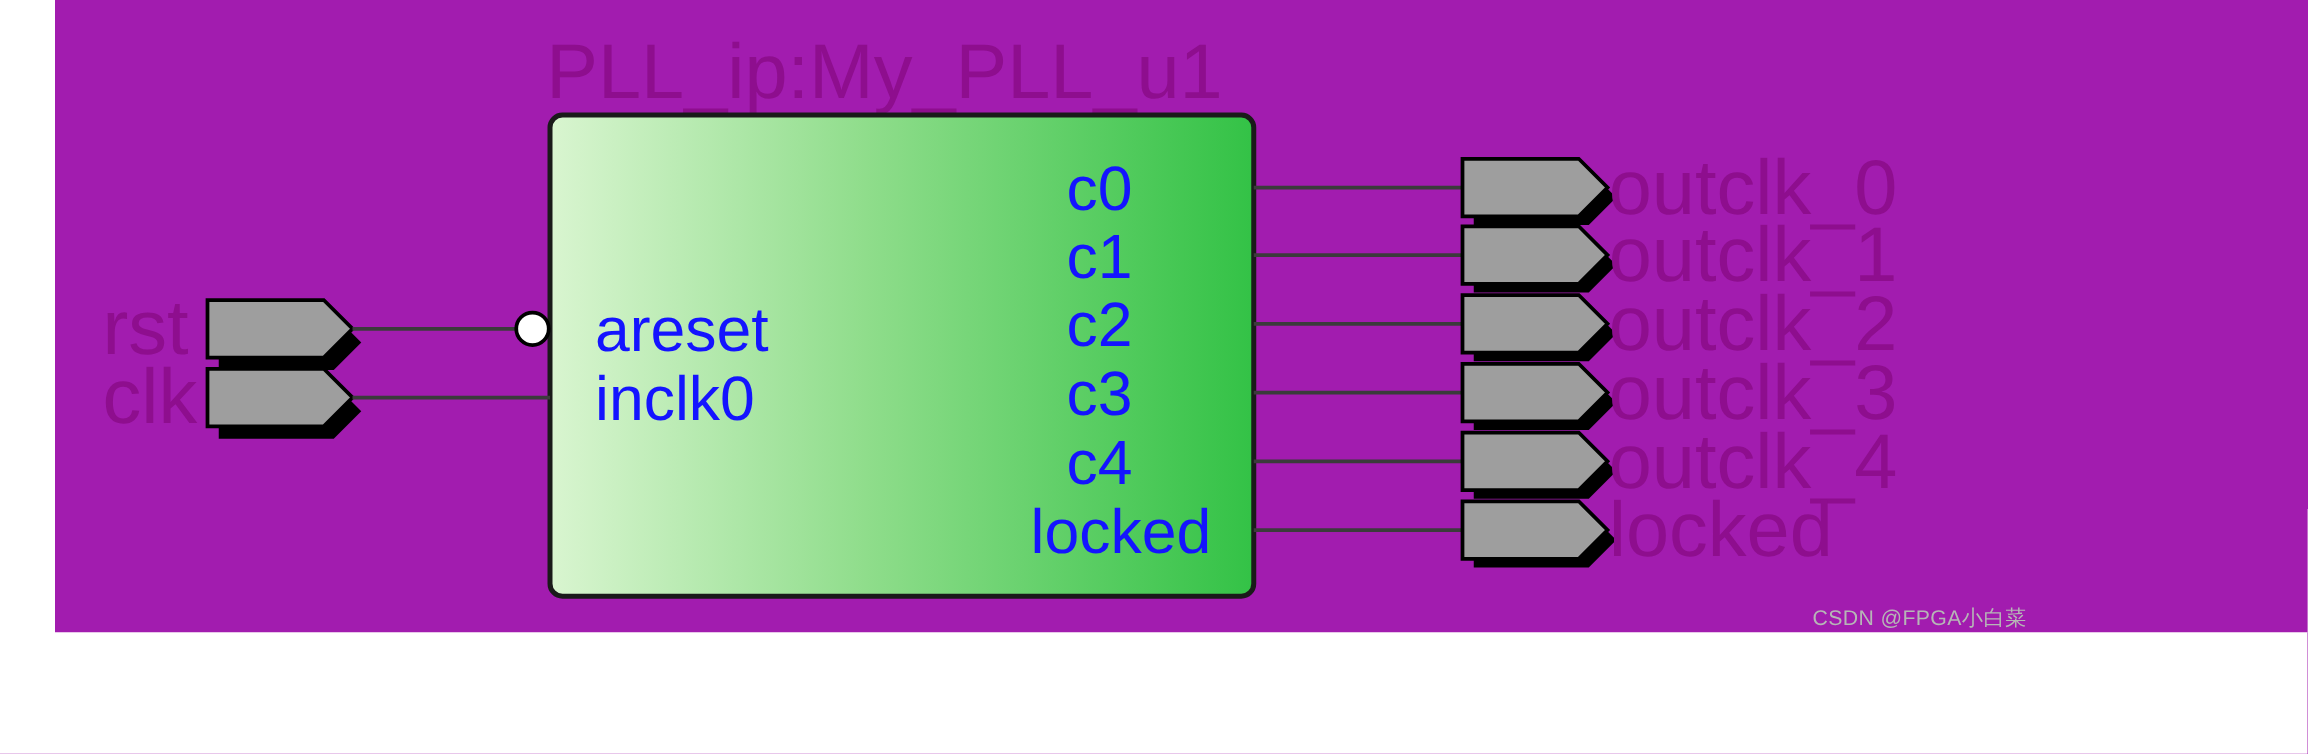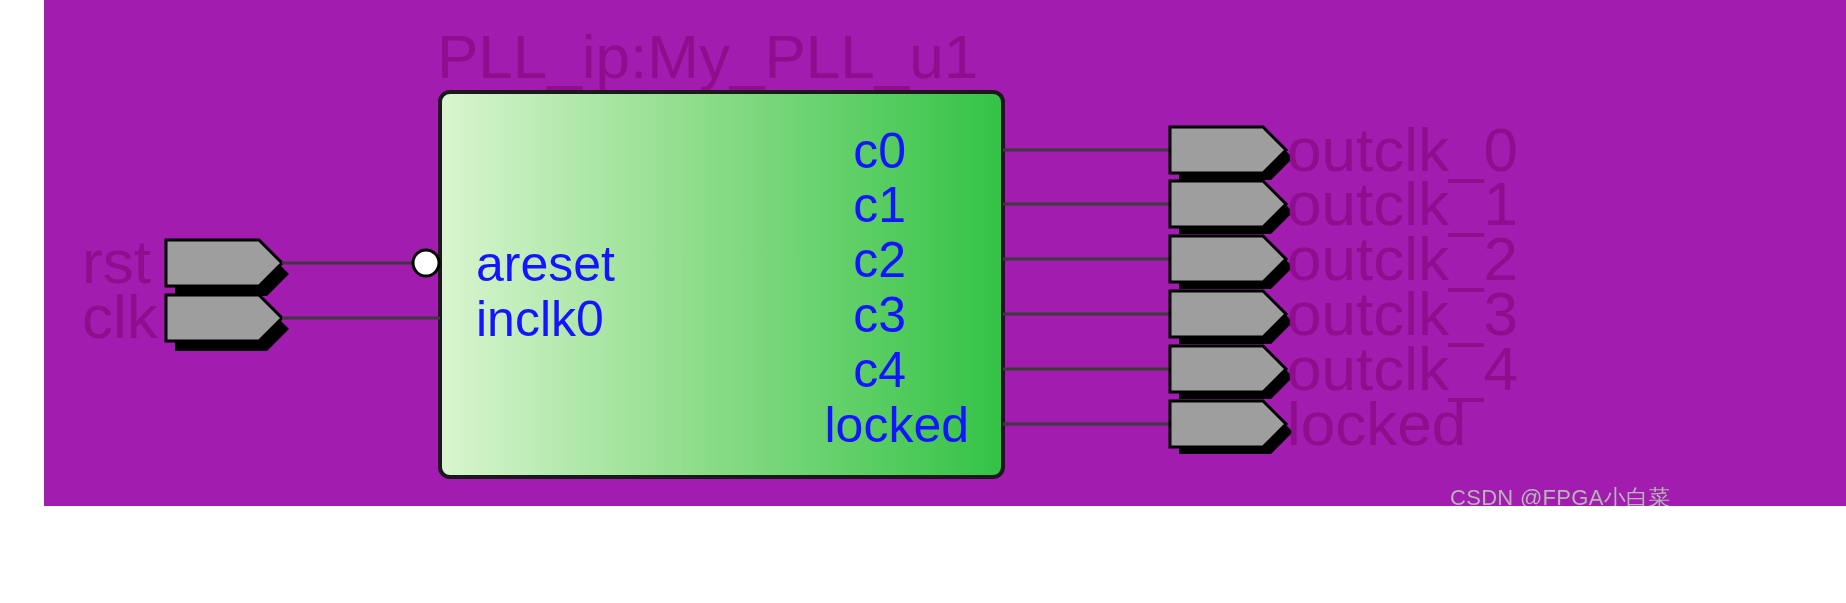--- a/index.html
+++ b/index.html
@@ -58,21 +58,21 @@
     stroke: #000000;
     stroke-width: 3;
   }
   .blockbody {
     stroke: #1a1a1a;
     stroke-width: 4;
   }
   .watermark {
     position: absolute;
     font-family: "Liberation Sans", sans-serif;
-    font-size: 22px;
+    font-size: 17px;
     color: #b6b6b6;
     letter-spacing: 0.3px;
     white-space: nowrap;
   }
 </style>
 </head>
 <body>
 
 <div id="canvas">
 

